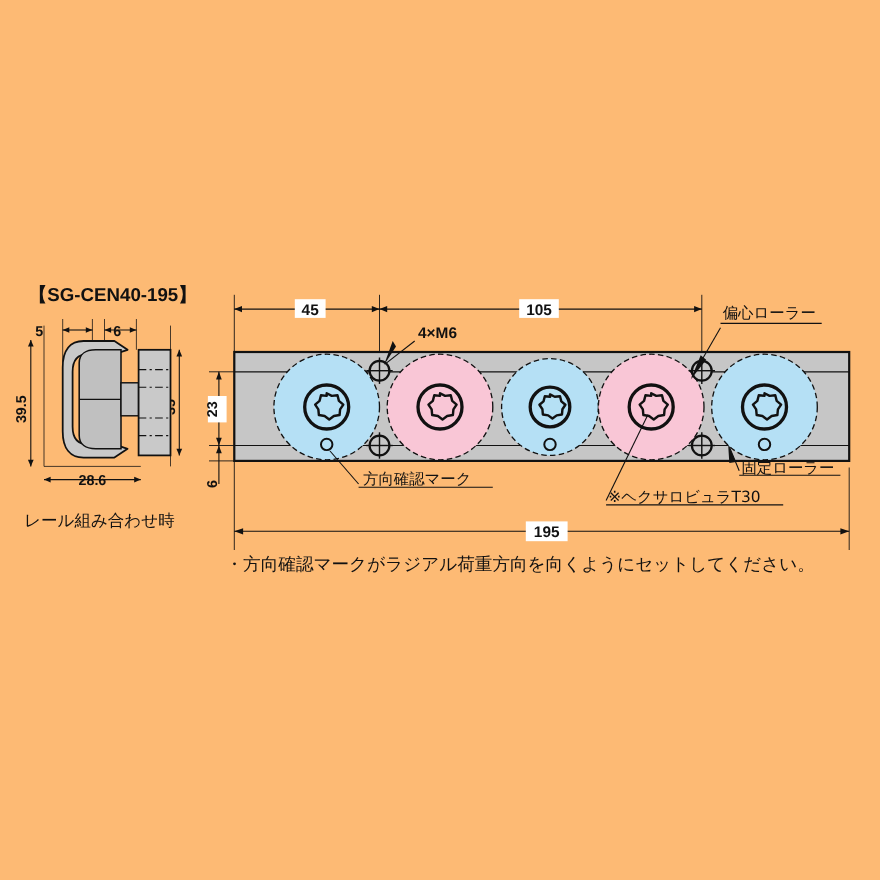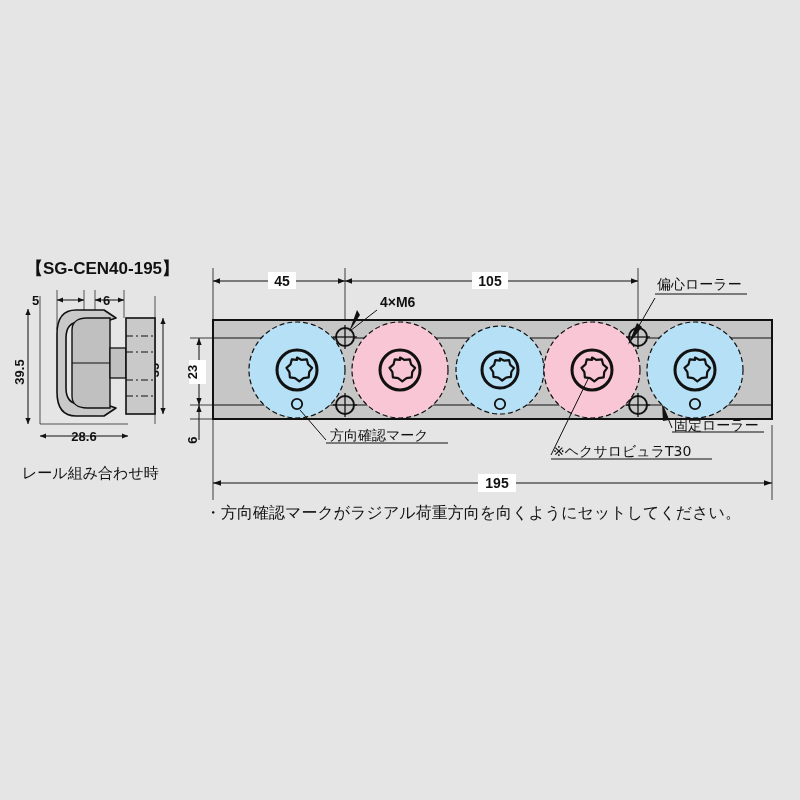--- a/index.html
+++ b/index.html
@@ -1,21 +1,21 @@
 <!DOCTYPE html>
 <html><head>
 <meta charset="utf-8">
 <style>
   html,body{margin:0;padding:0;background:#ffffff;}
   body{
     width:800px;height:800px;overflow:hidden;
     font-family:"Liberation Sans","DejaVu Sans",sans-serif;
     color:#1a1a1a;
   }
-  #stage{position:relative;width:800px;height:800px;background:#e5e5e5;}
+  #stage{position:relative;width:800px;height:800px;background:#fdba74;}
   svg{display:block;}
   .dimtxt{font-family:"Liberation Sans","DejaVu Sans",sans-serif;font-weight:700;fill:#111;}
   .jp{font-family:"DejaVu Sans","Liberation Sans",sans-serif;fill:#111;}
 </style>
 </head>
 <body>
 
 <div id="stage">
   <svg width="800" height="800" viewBox="0 0 800 800">
 

